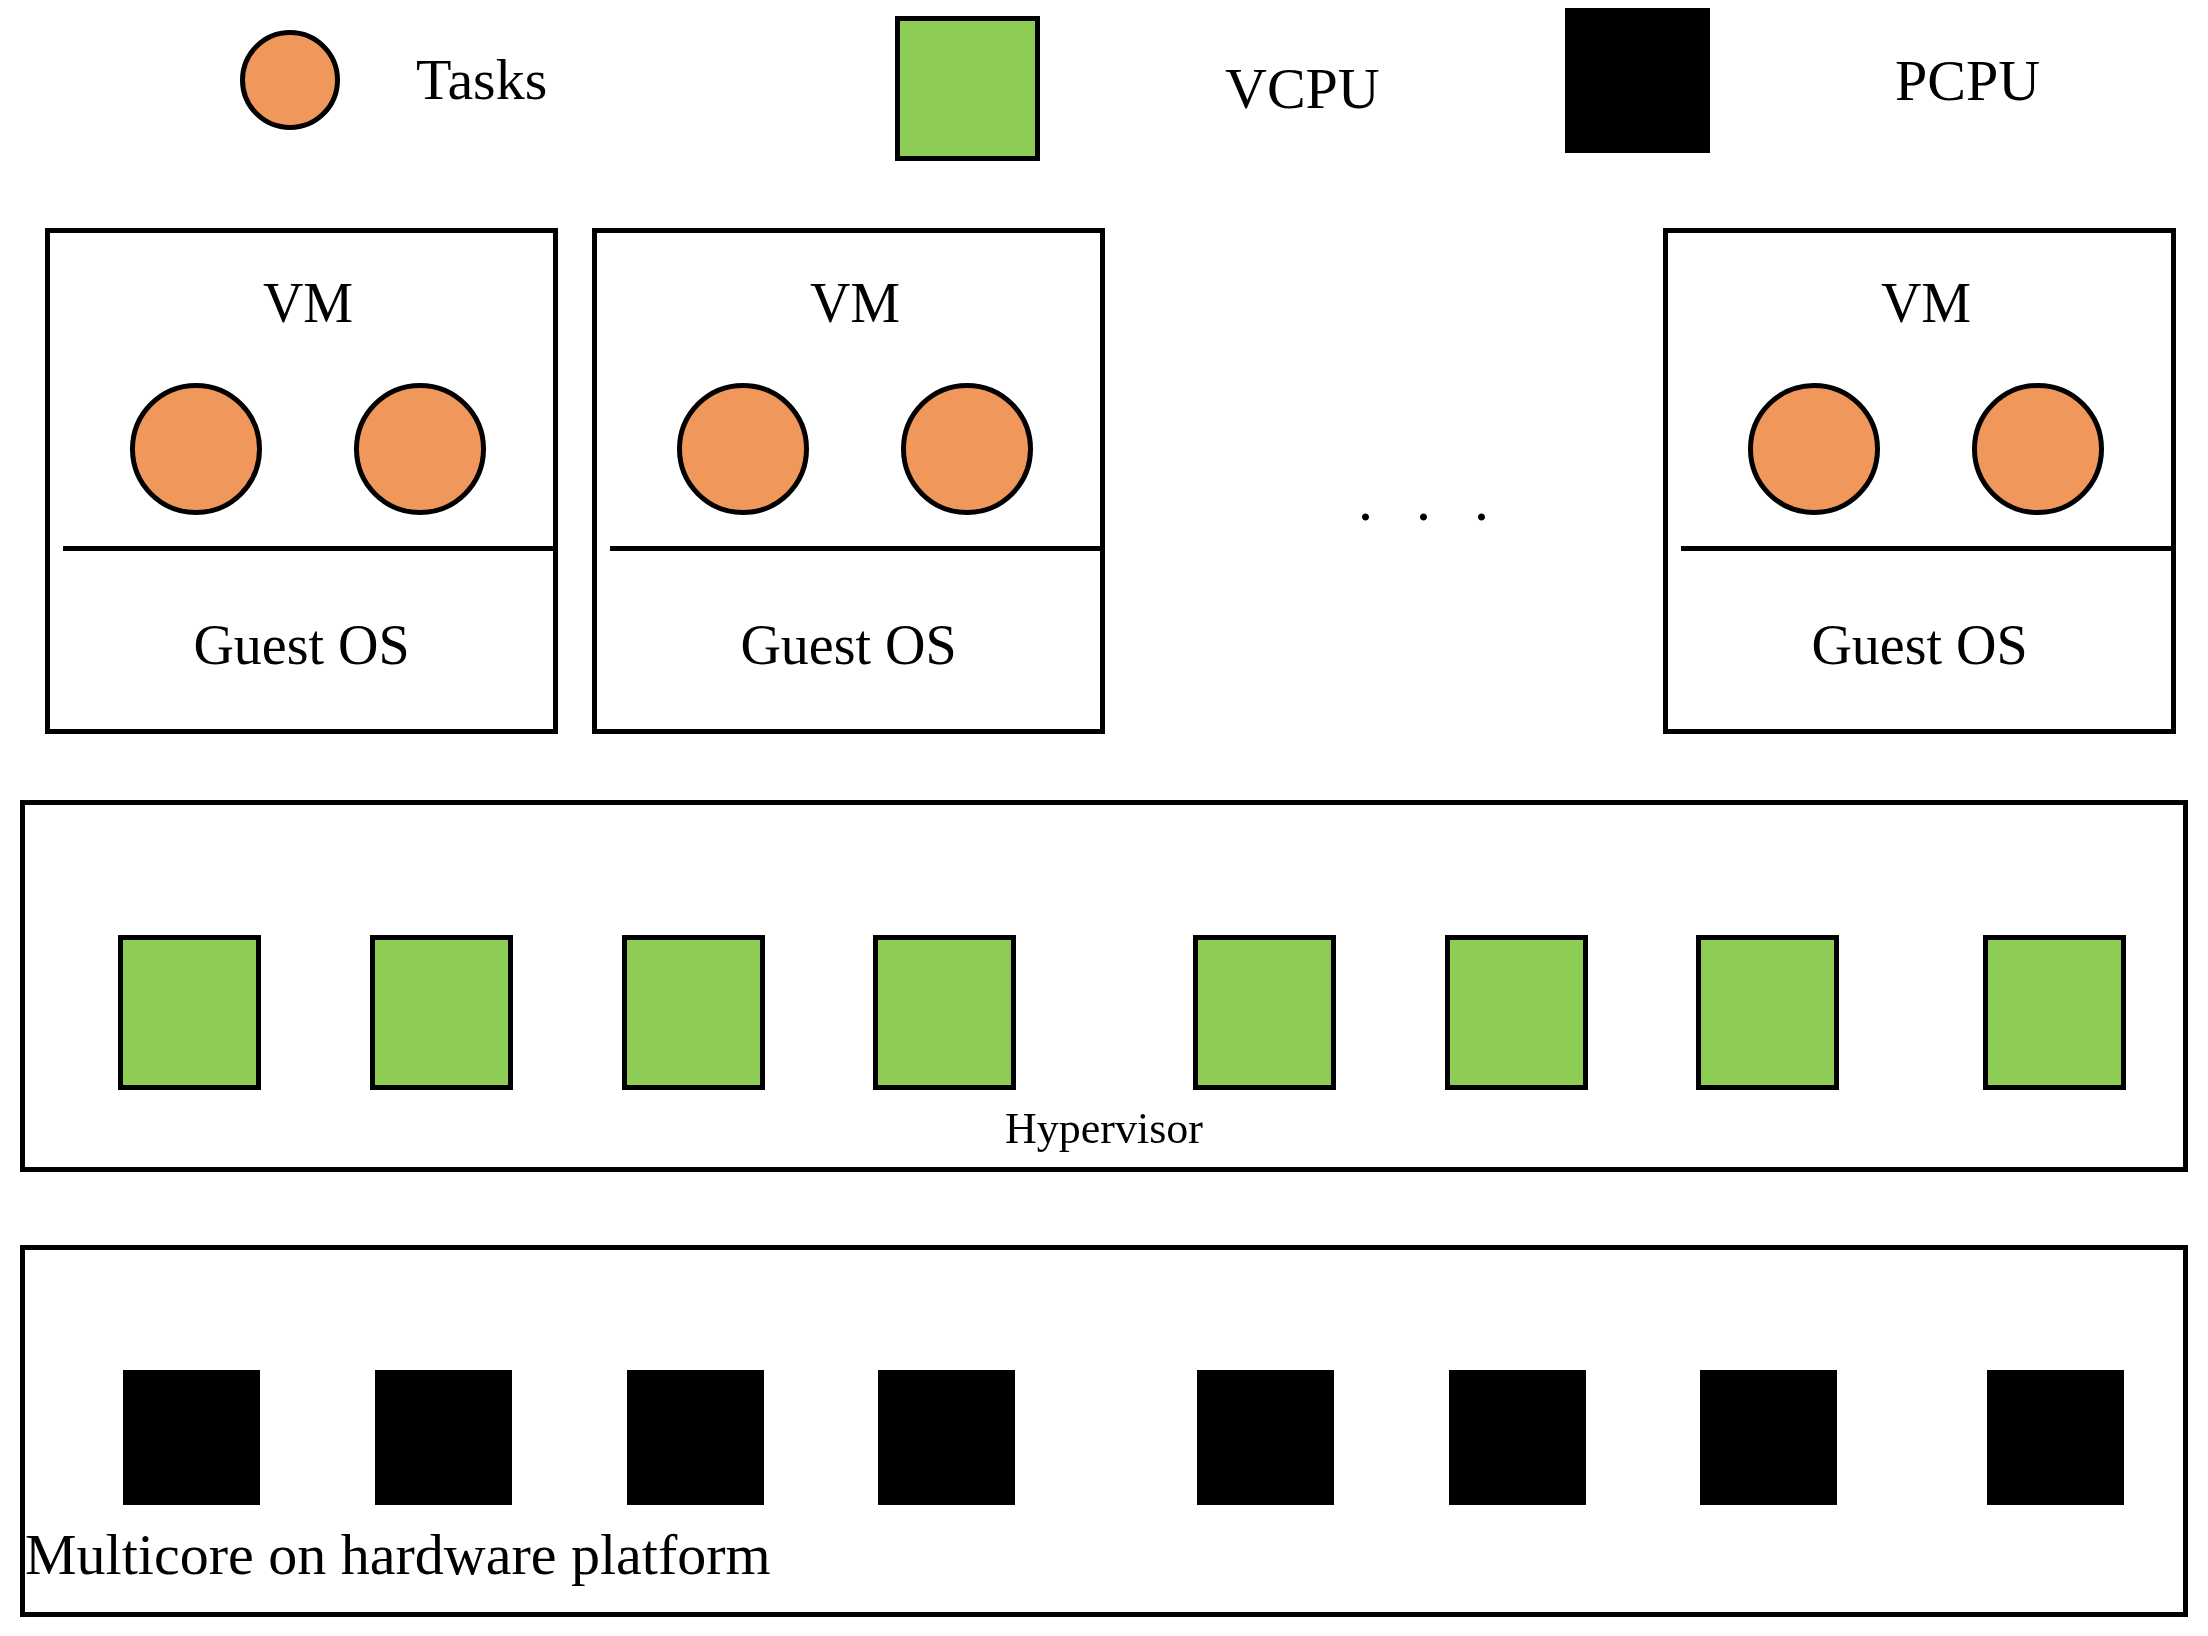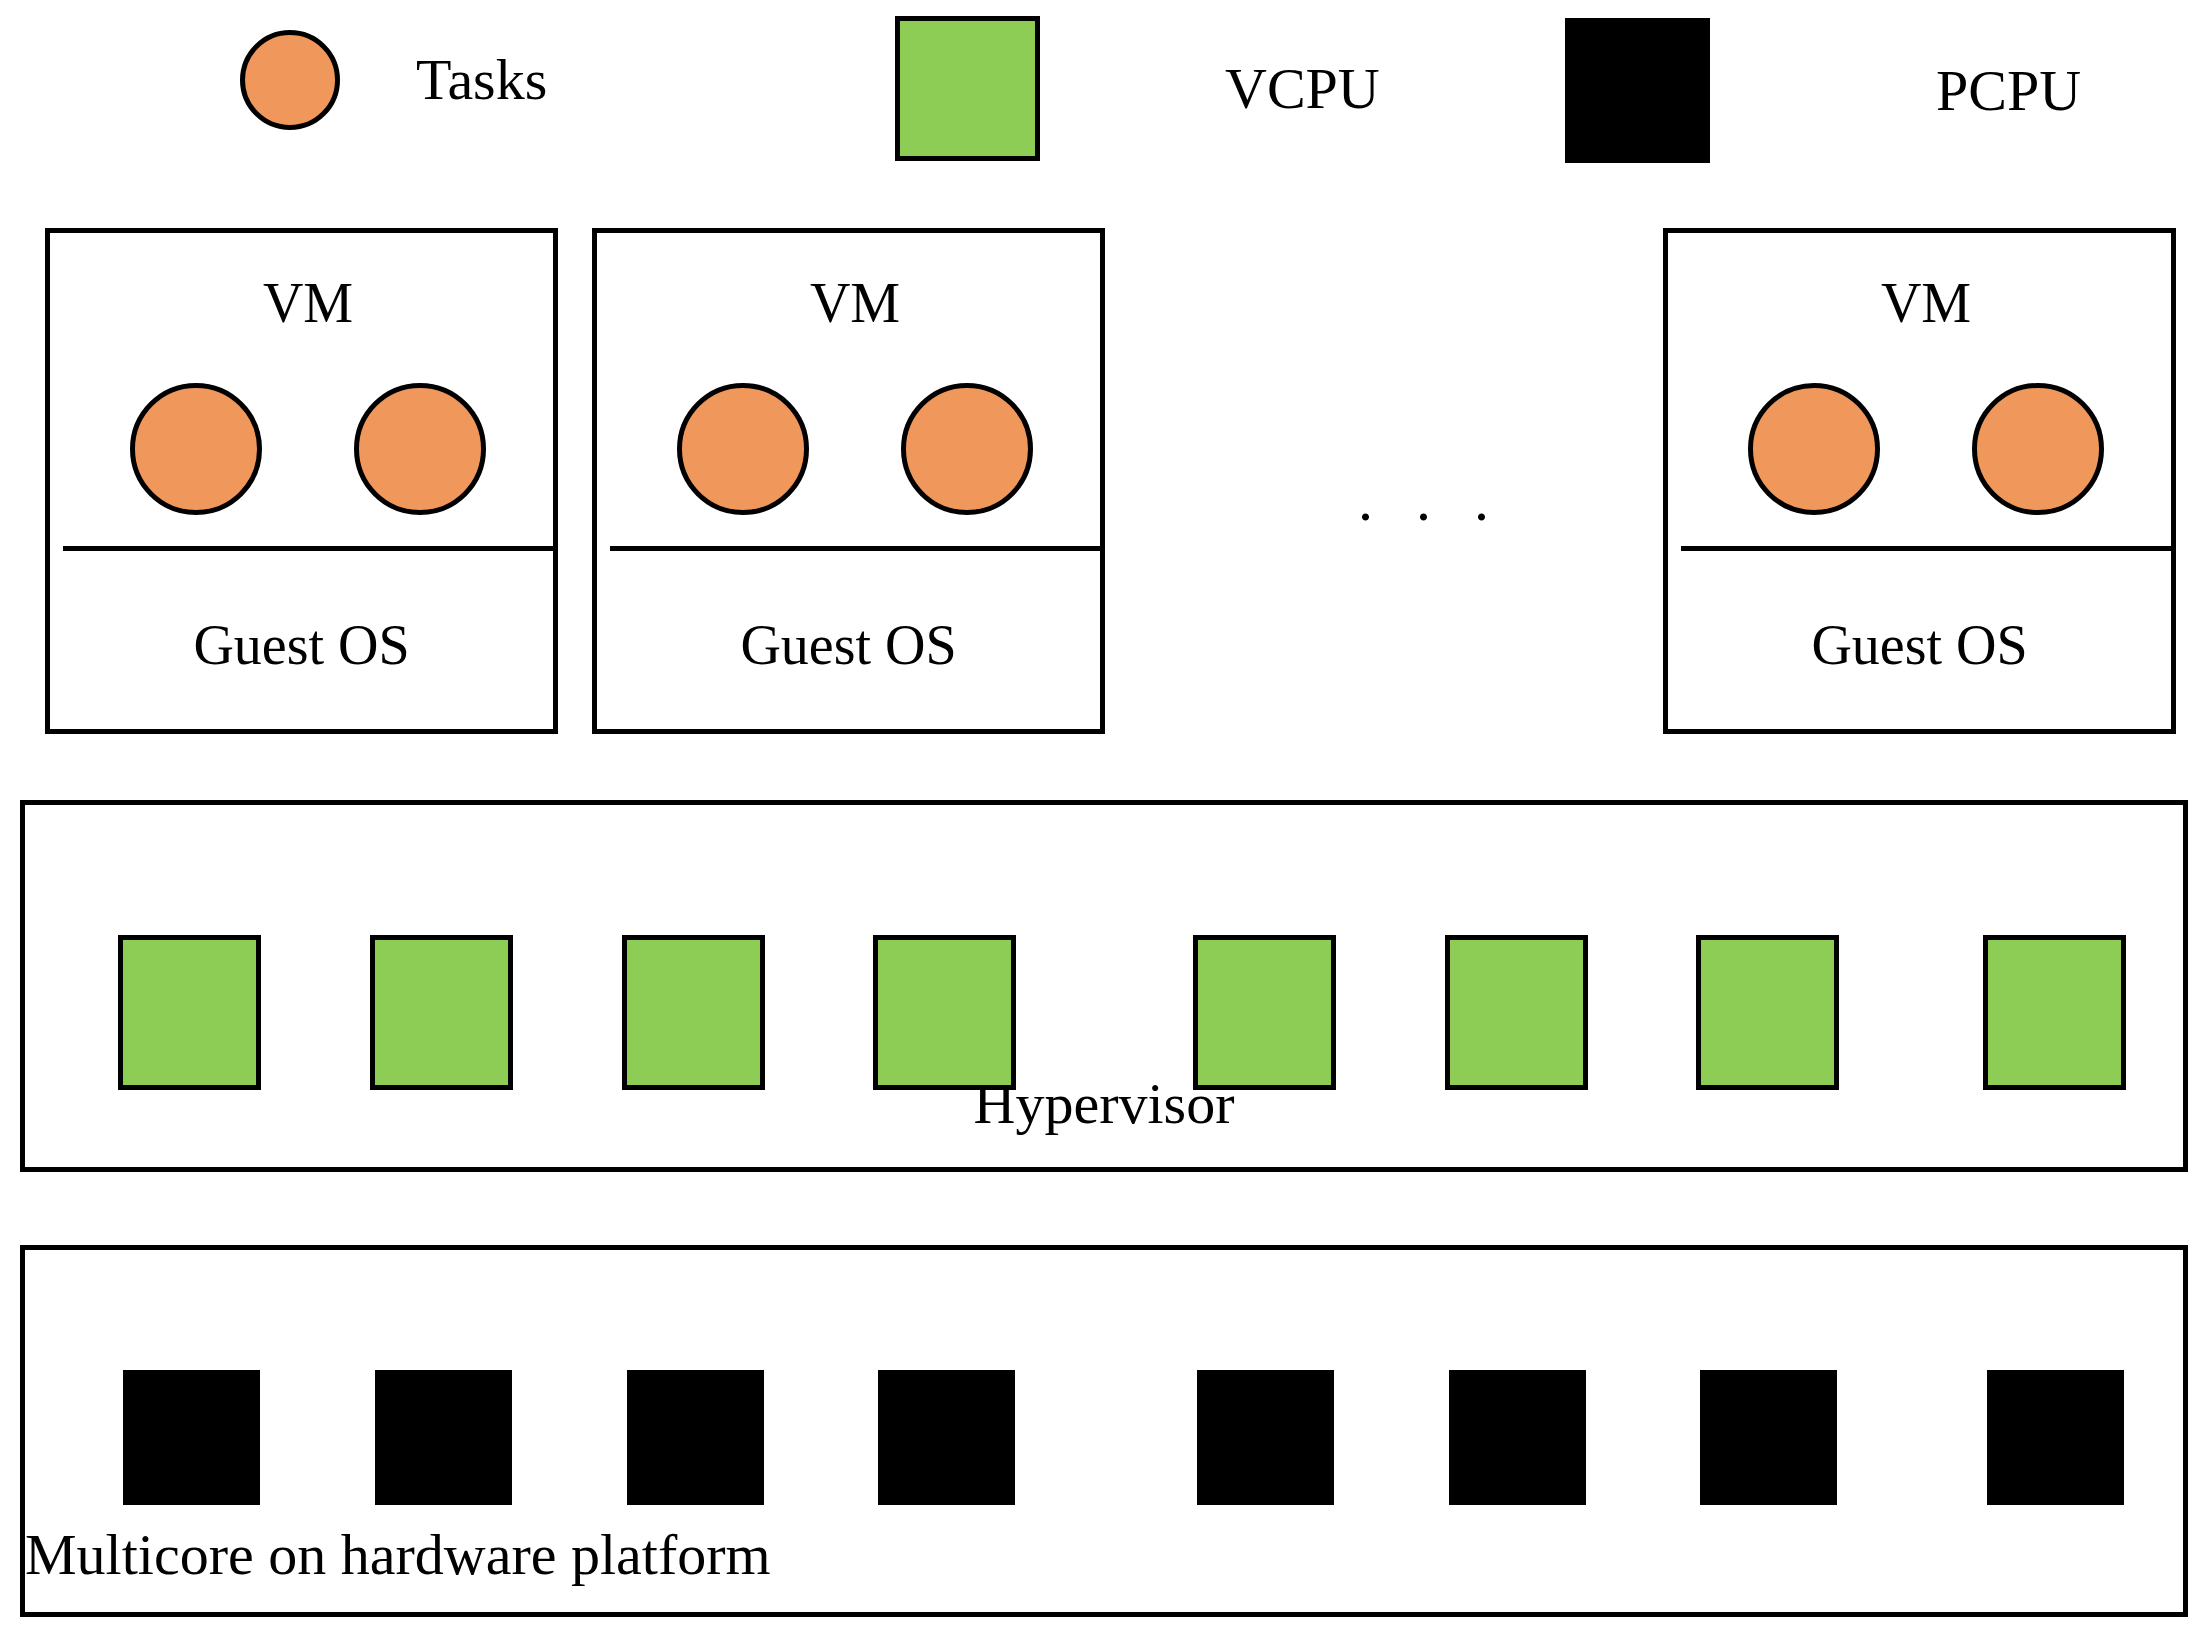--- a/index.html
+++ b/index.html
@@ -138,25 +138,25 @@
     position: absolute;
     top: 0;
     width: 143px;
     height: 155px;
     background: #8DCD55;
     border: 5px solid #000000;
     box-sizing: border-box;
   }
   .hypervisor-label {
     position: absolute;
-    bottom: 34px;
+    bottom: 16px;
     left: 0;
     right: 0;
     text-align: center;
-    font-size: 58px;
+    font-size: 44px;
     line-height: 1;
   }
 
   
   .hardware-box {
     position: absolute;
     border: 5px solid #000000;
     box-sizing: border-box;
     background: #ffffff;
   }
@@ -193,21 +193,21 @@
     <div class="legend-item" style="left:240px; top:30px;">
       <span class="legend-swatch-circle"></span>
       <span class="legend-label" style="margin-left:76px;">Tasks</span>
     </div>
 
     <div class="legend-item" style="left:895px; top:16px;font-family:Liberation Serif, serif;">
       <span class="legend-swatch-square-green"></span>
       <span class="legend-label" style="margin-left:185px;">VCPU</span>
     </div>
 
-    <div class="legend-item" style="left:1565px; top:18px;gap:41px;">
+    <div class="legend-item" style="left:1565px; top:8px;">
       <span class="legend-swatch-square-black"></span>
       <span class="legend-label" style="margin-left:185px;">PCPU</span>
     </div>
 
   </div>
 
   <div class="vm-box" style="left:45px; top:228px; width:513px; height:506px;">
     <div class="vm-upper">
       <div class="vm-title">VM</div>
       <div class="vm-tasks">

